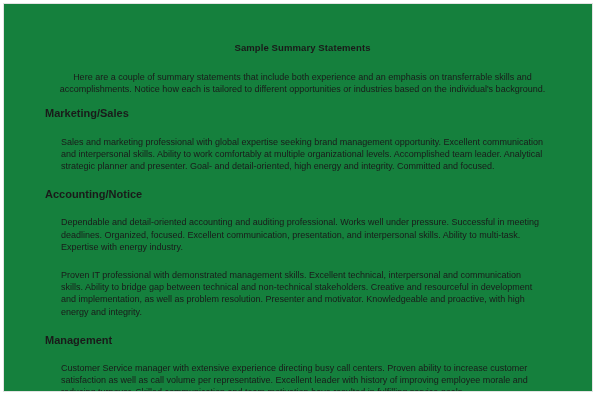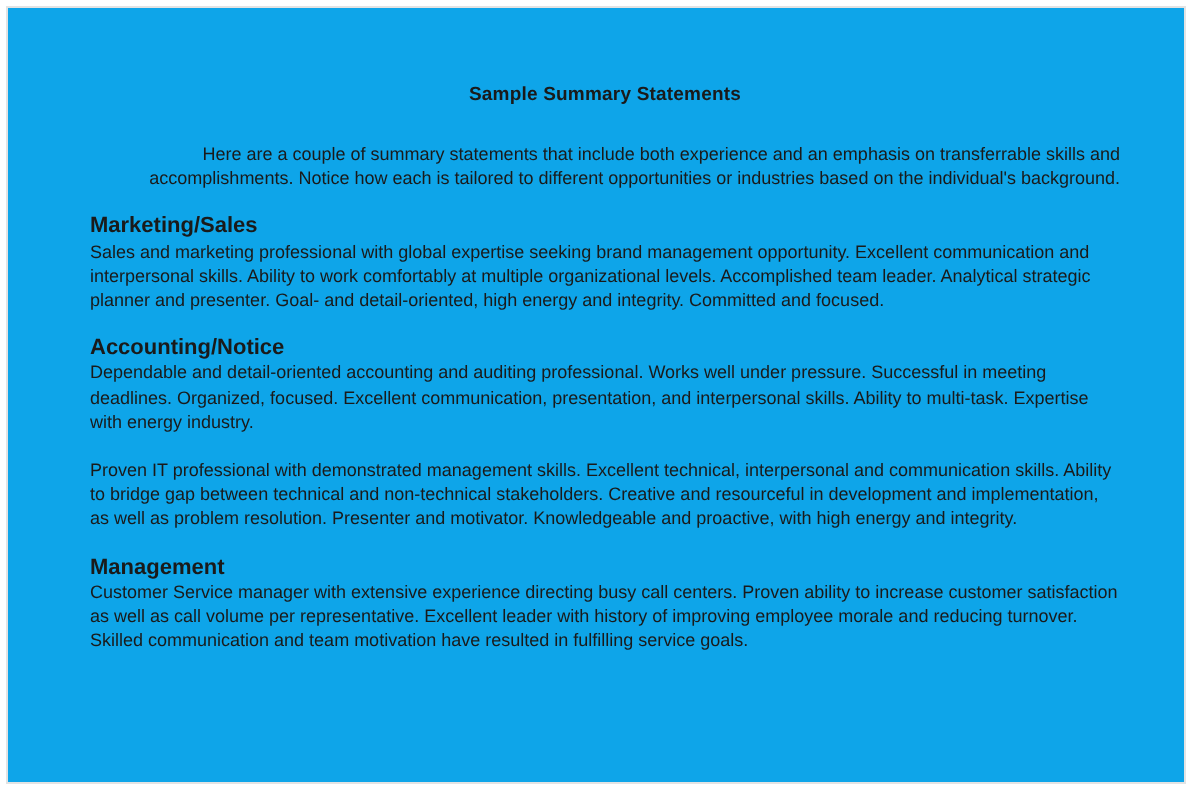--- a/index.html
+++ b/index.html
@@ -12,21 +12,21 @@
     background: #ffffff;
     font-family: "Liberation Sans", sans-serif;
     -webkit-font-smoothing: antialiased;
   }
   .page {
     position: absolute;
     left: 3px;
     top: 3px;
     width: 590px;
     height: 389px;
-    background: #0ea5e9;
+    background: #15803d;
     border: 1px solid #e3e3e3;
     box-sizing: border-box;
     overflow: hidden;
   }
   .page-inner {
     position: absolute;
     left: 41px;
     top: 0;
     width: 515px;
   }
@@ -36,37 +36,37 @@
     font-weight: bold;
     color: #1a1a1a;
     margin-top: 38px;
     letter-spacing: 0.1px;
   }
   .intro {
     font-size: 9px;
     line-height: 12.2px;
     color: #1a1a1a;
     margin-top: 18px;
-    text-align: right;
+    text-align: center;
   }
   .section {
     margin-top: 12px;
   }
   .section-heading {
     font-size: 11px;
     font-weight: bold;
     color: #1a1a1a;
     line-height: 12.2px;
     margin: 0;
   }
   .section-body {
     font-size: 9px;
     line-height: 12.2px;
     color: #1a1a1a;
-    margin: 0;
+    margin: 16px;
     text-align: left;
   }
 </style>
 </head>
 <body>
 
 <div class="page">
   <div class="page-inner">
 
     <div class="doc-title">Sample Summary Statements</div>

